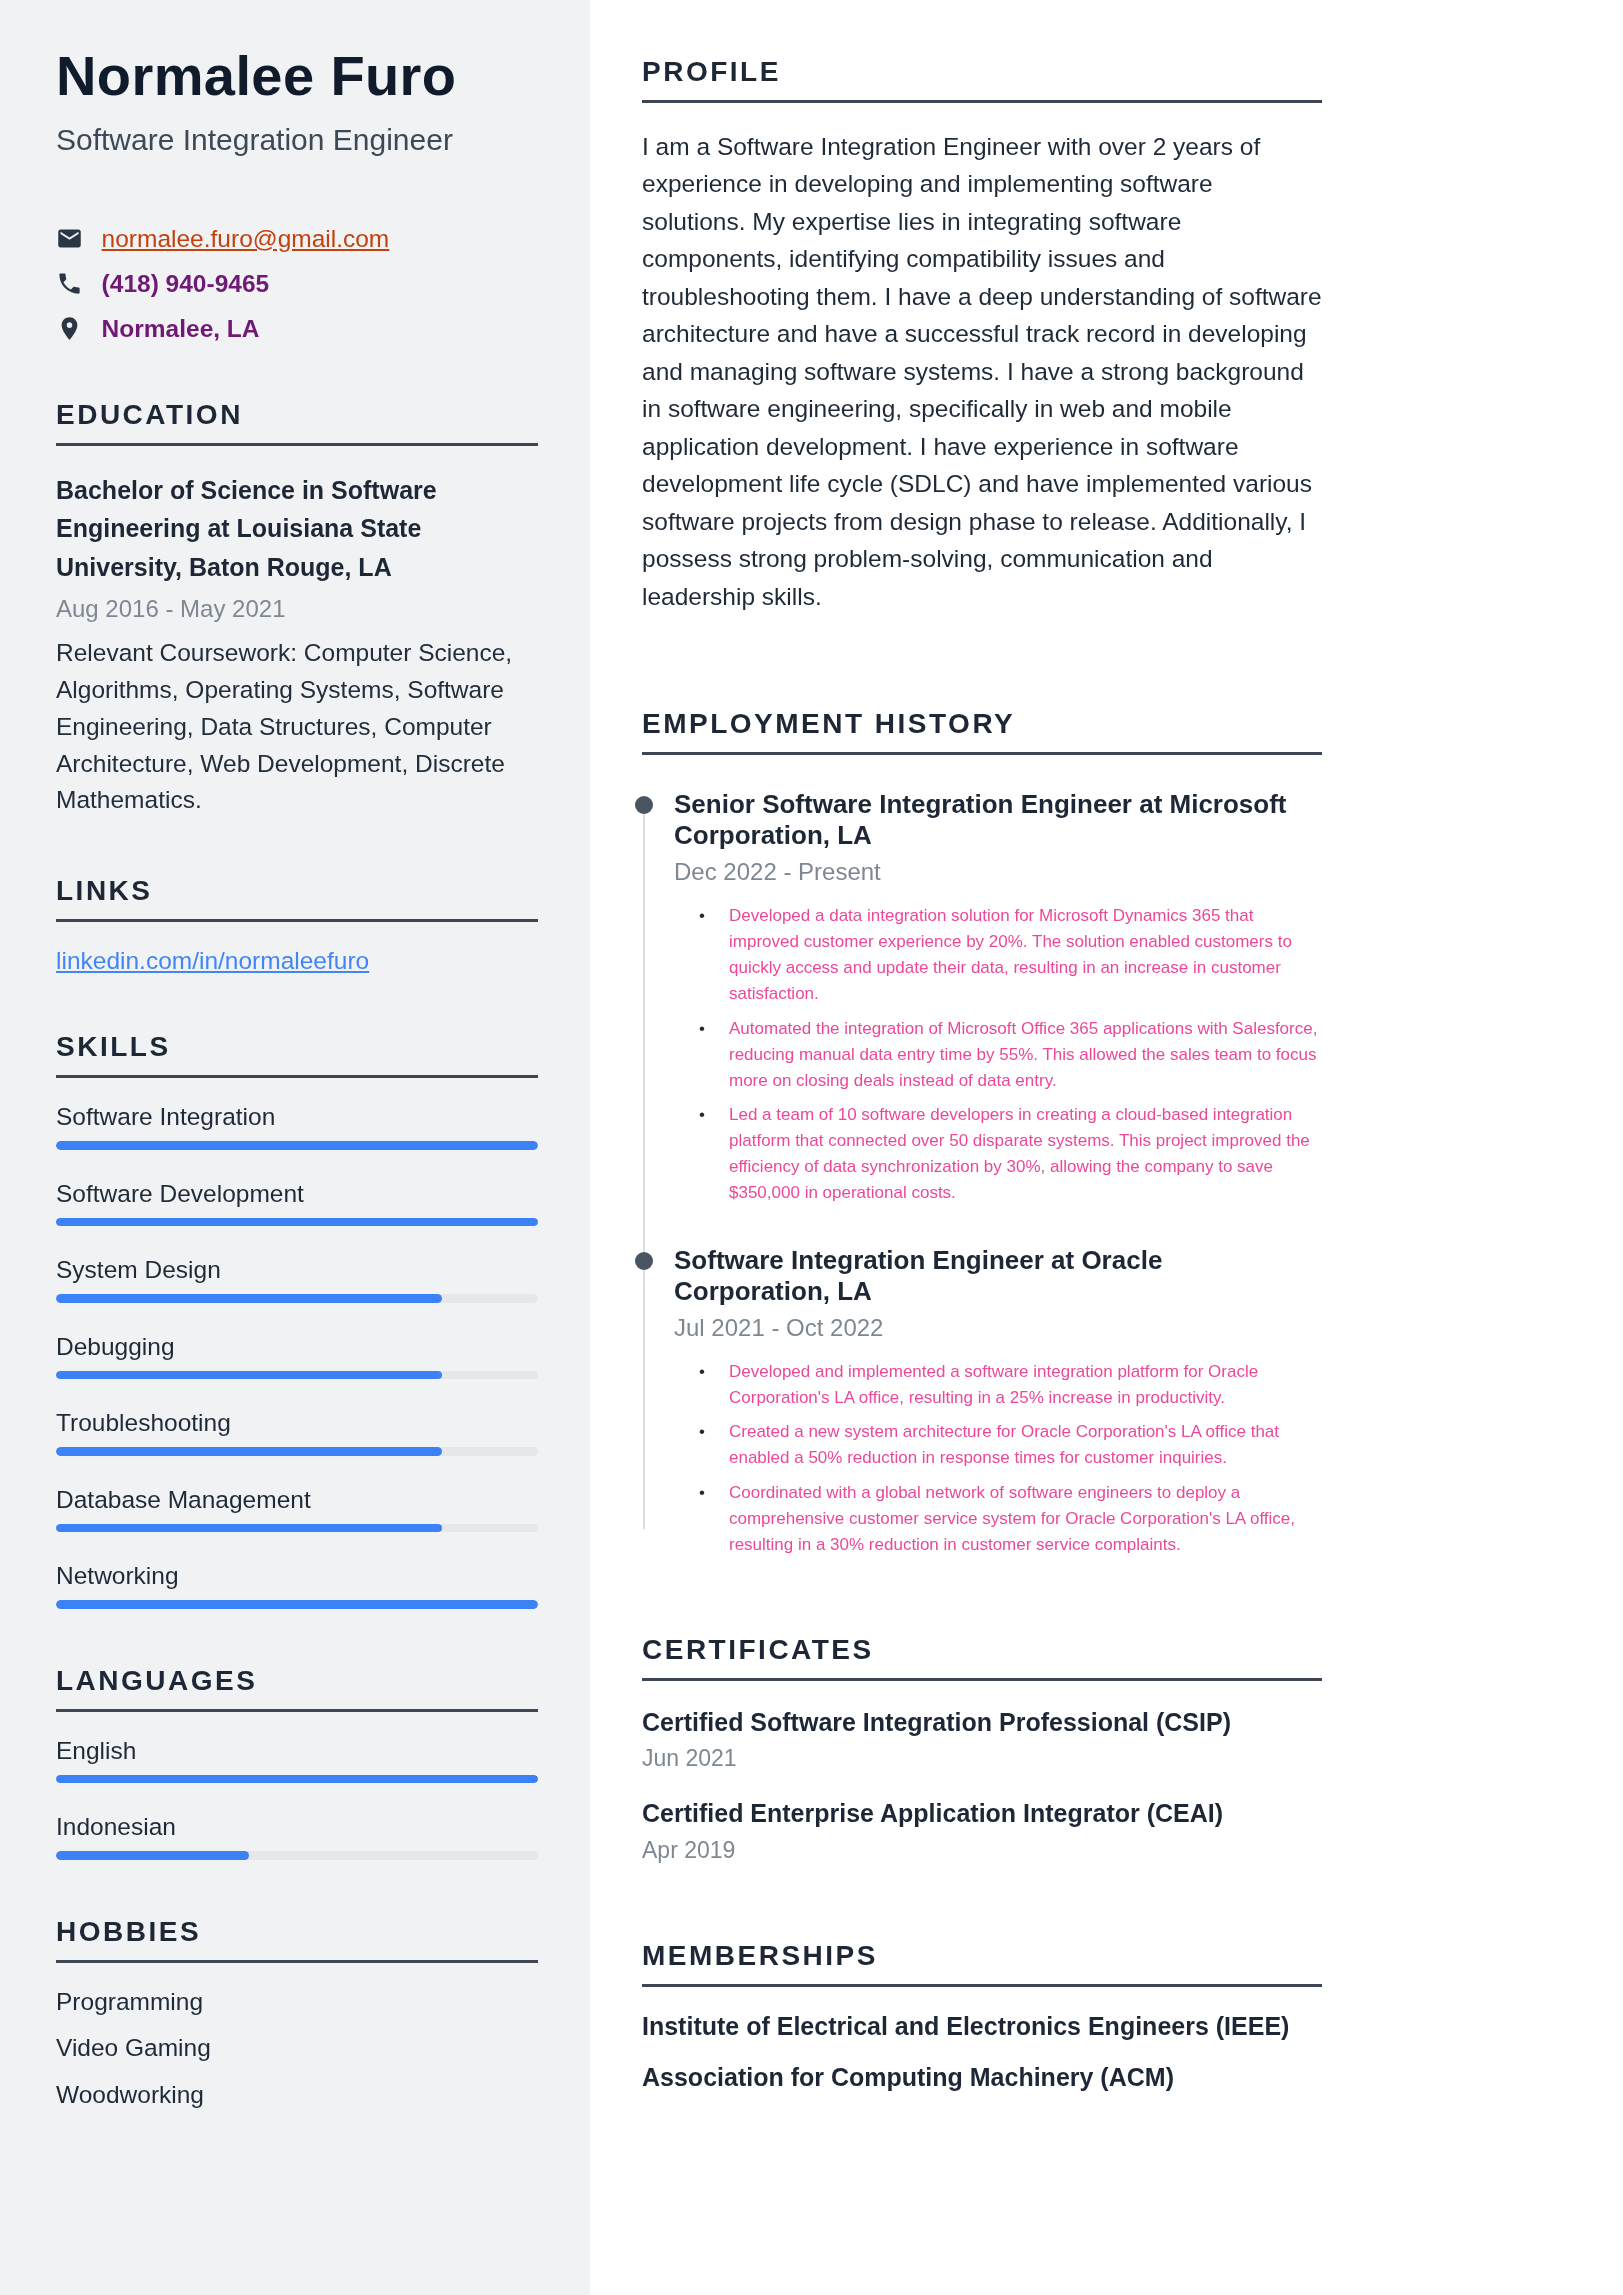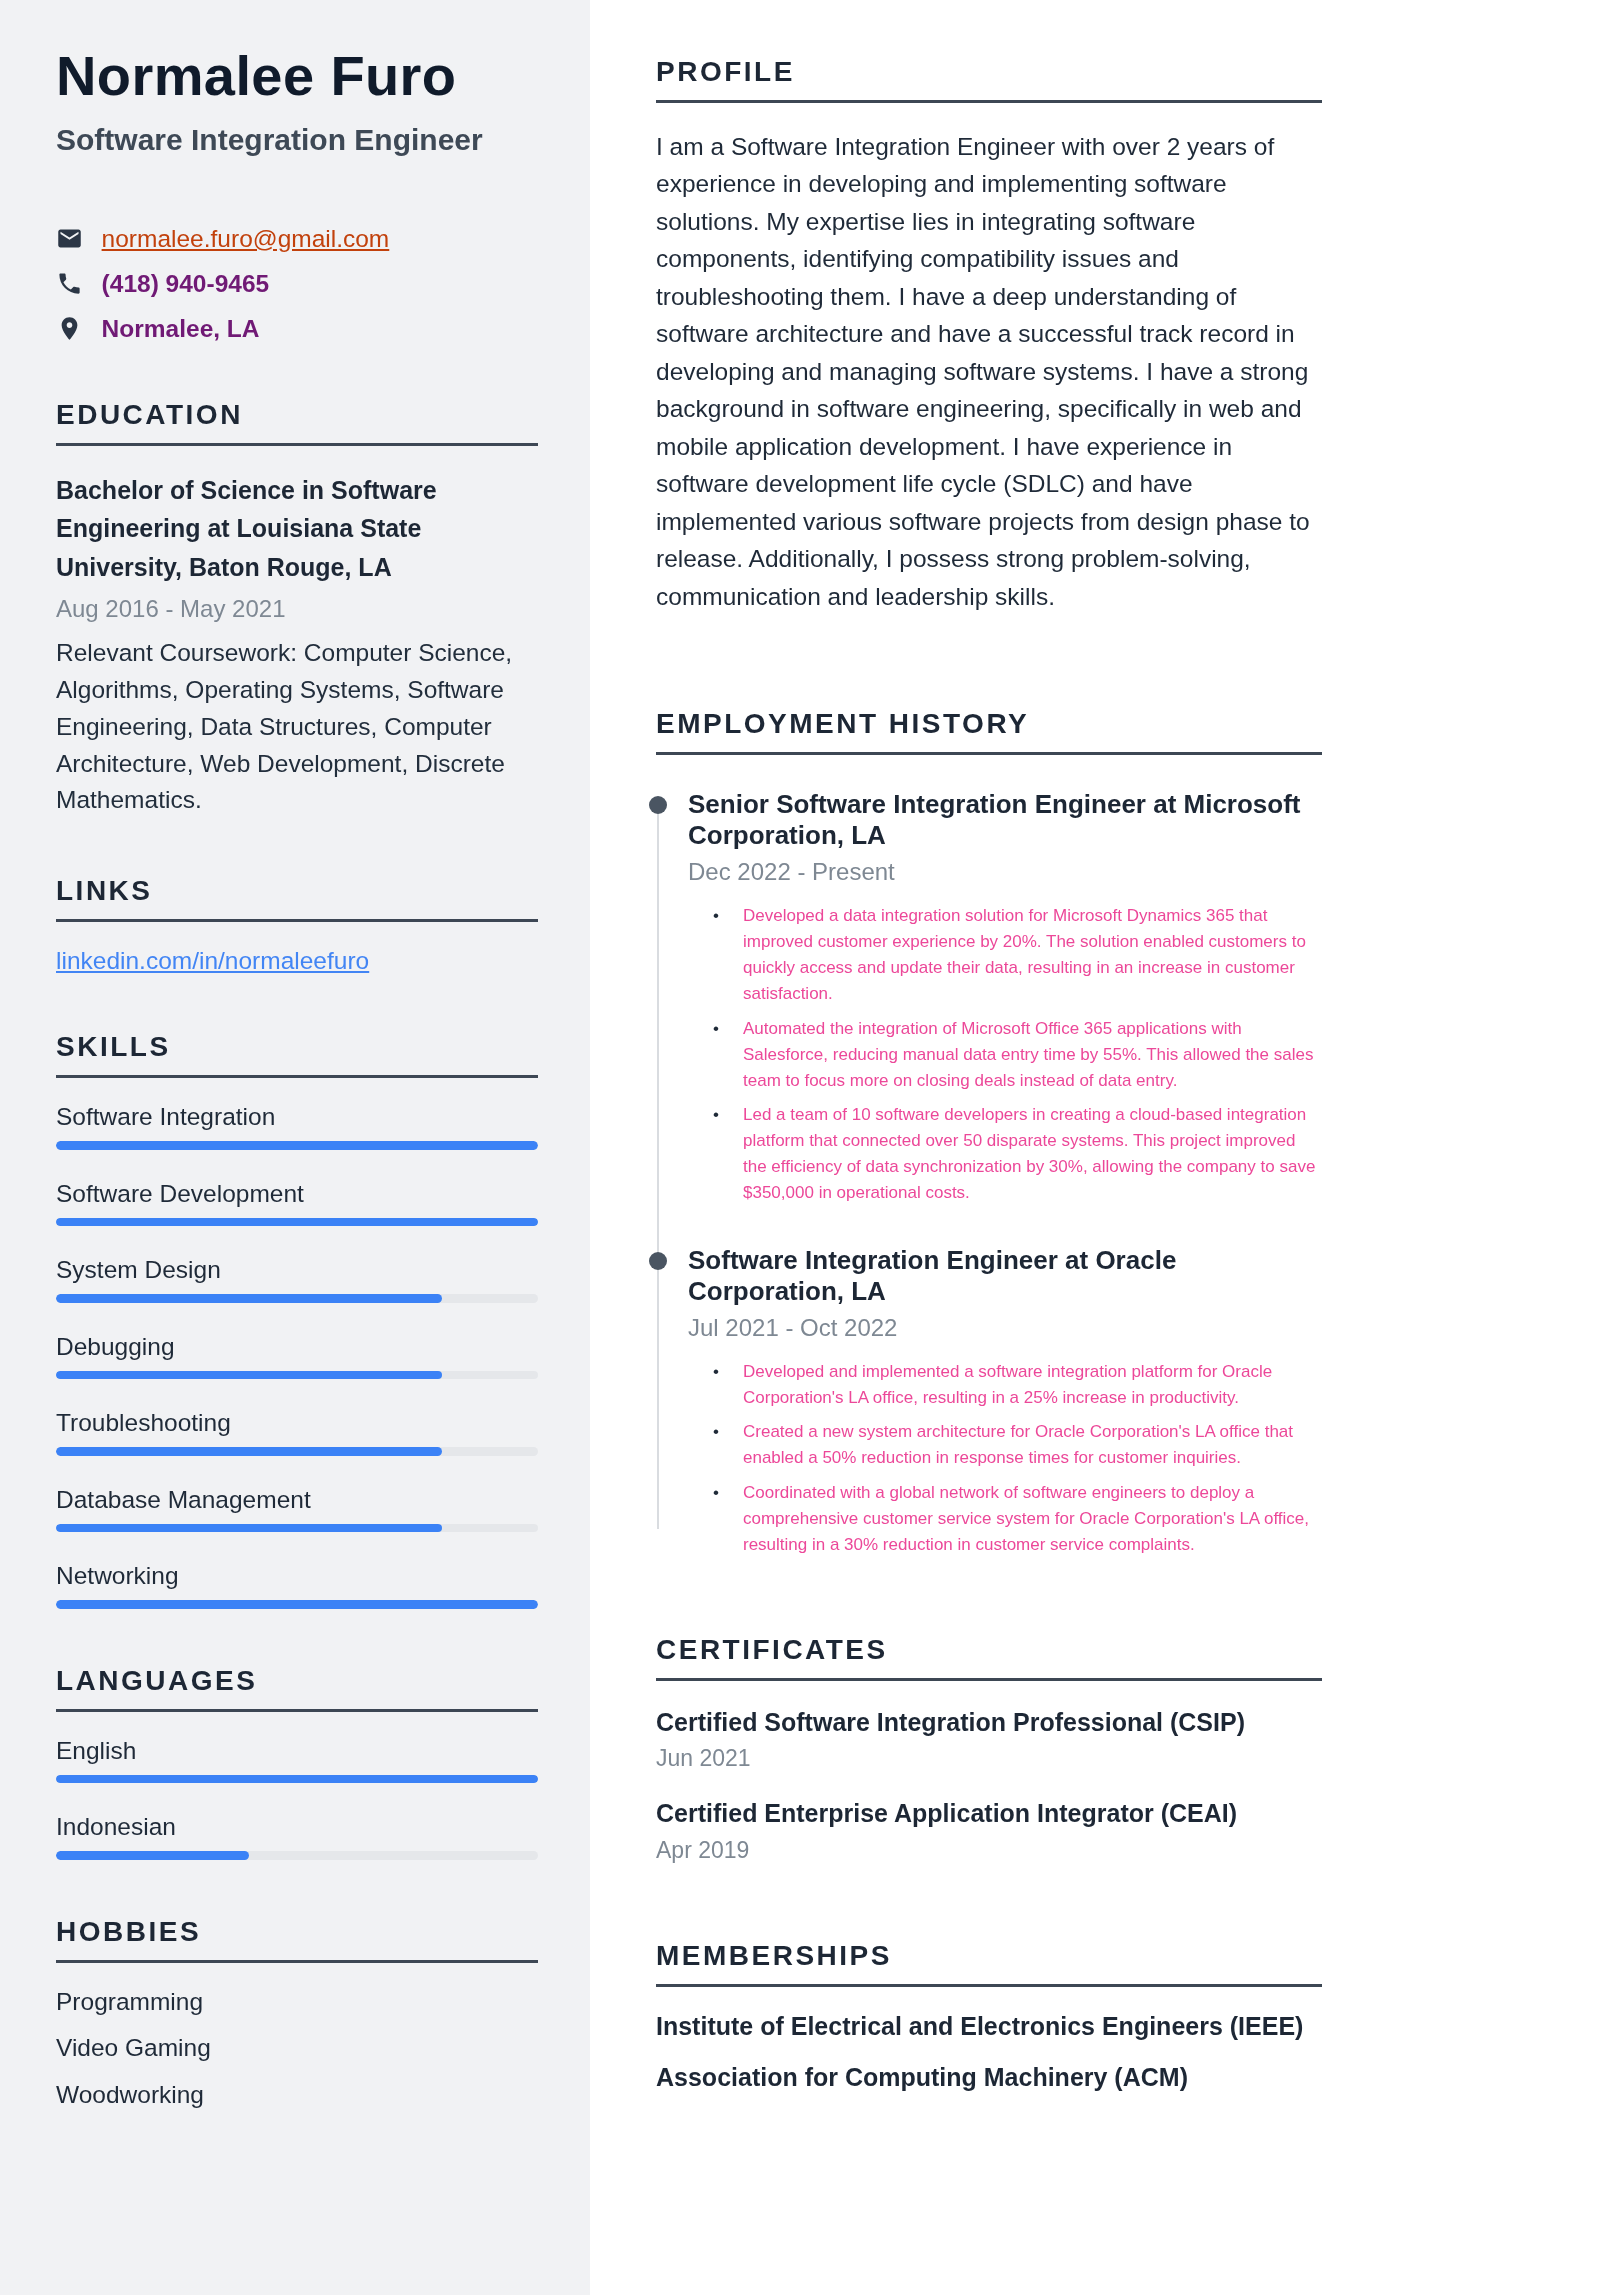--- a/index.html
+++ b/index.html
@@ -3,33 +3,33 @@
 <meta charset="utf-8">
 <style>
   * { margin:0; padding:0; box-sizing:border-box; }
   html,body { width:1624px; }
   body {
     height:2295px;
     font-family:"Liberation Sans", sans-serif;
     background:#ffffff;
     color:#1f2a38;
   }
-  .page { display:flex; width:1392px; height:2295px;gap:14px; }
+  .page { display:flex; width:1392px; height:2295px; }
 
   
   .sidebar {
     width:590px; min-width:590px;
     background:#f1f2f4;
     padding:42px 52px 34px 56px;
   }
   .person-name {
     font-size:56px; font-weight:700; color:#101b2b;
     letter-spacing:0.4px; margin-bottom:13.5px; line-height:1.2;
   }
-  .person-title { font-size:30px; color:#3e4956; margin-bottom:68px;font-weight:bold; }
+  .person-title { font-size:30px; color:#3e4956; margin-bottom:68px; }
 
   .contact-row { display:flex; align-items:center; gap:18.6px; margin-bottom:17px; font-size:24.5px; }
   .contact-row .cicon { width:27px; height:27px; flex:0 0 27px; }
   .contact-row .cicon svg { width:27px; height:27px; fill:#2b3645; display:block; }
   .contact-link { color:#c2410c; text-decoration:underline; cursor:pointer; }
   .contact-text { color:#701a75;font-weight:bold; }
 
   .side-section { margin-top:56px; }
   h2.sec {
     font-size:28px; font-weight:700; letter-spacing:2.5px; color:#1d2735;

